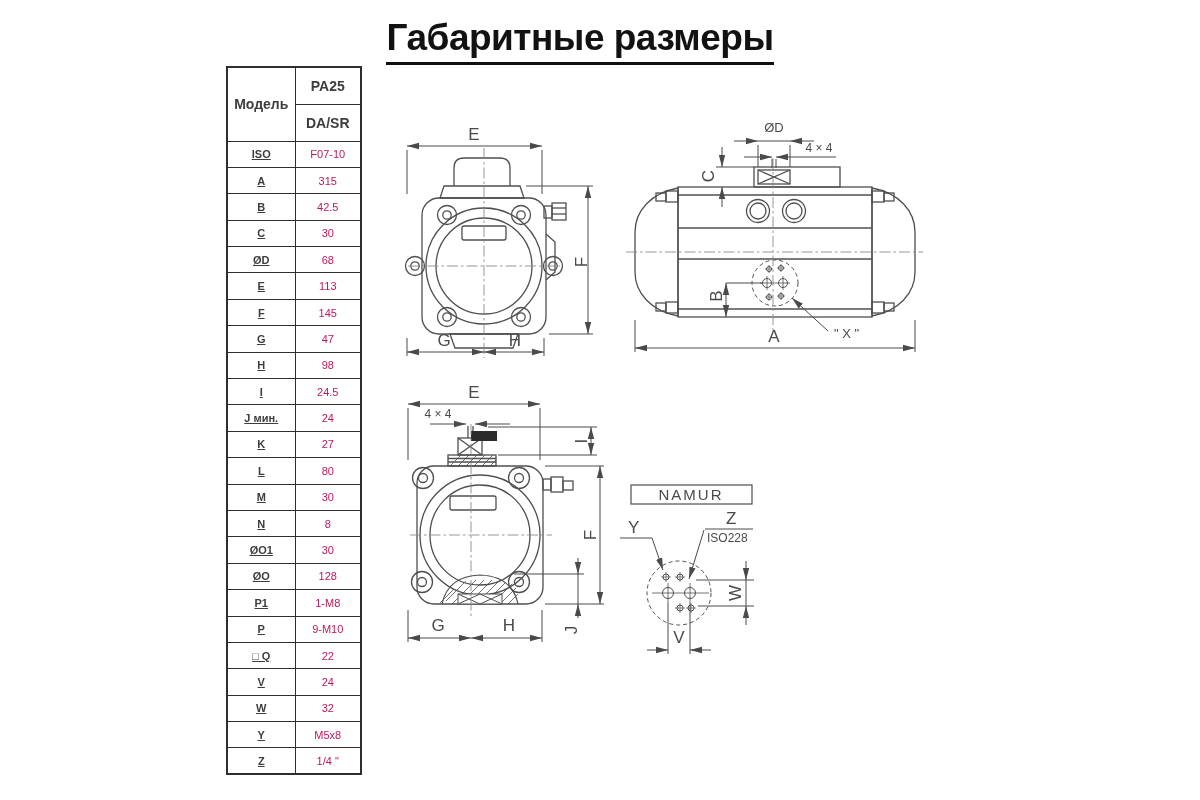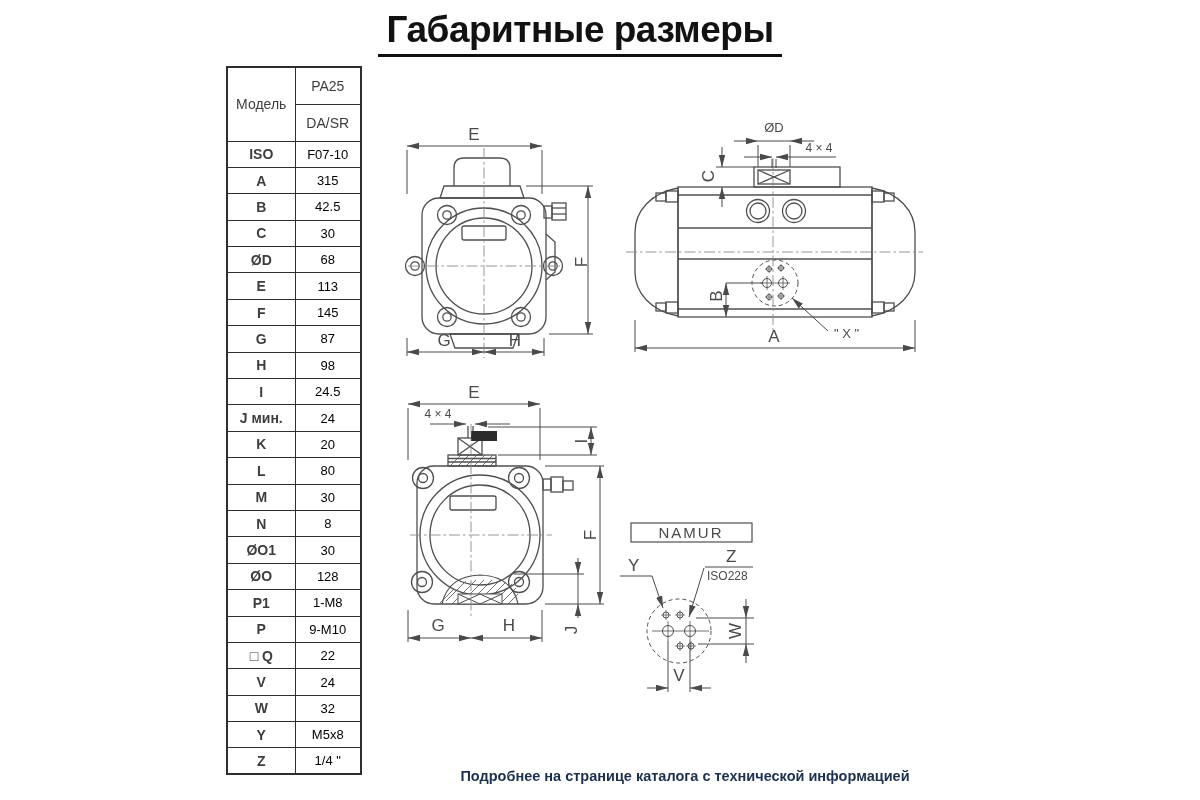--- a/index.html
+++ b/index.html
@@ -1,29 +1,29 @@
 <!DOCTYPE html>
 <html><head>
 <meta charset="utf-8">
 <style>
   html,body{margin:0;padding:0;background:#fff;}
   .stage{position:relative;width:1200px;height:800px;background:#fff;overflow:hidden;
          font-family:"Liberation Sans",sans-serif;}
   .title-wrap{position:absolute;left:370px;top:2px;width:420px;text-align:center;}
-  .title-wrap h1{margin:8px;font-size:37px;line-height:40px;font-weight:bold;color:#121212;
+  .title-wrap h1{margin:16px;font-size:37px;line-height:40px;font-weight:bold;color:#121212;
                  border-bottom:3px solid #101010;padding-bottom:4px;letter-spacing:-0.5px;}
   table.dims{position:absolute;left:226px;top:66px;border-collapse:collapse;table-layout:fixed;}
   table.dims td{border:1.5px solid #2e2e2e;text-align:center;vertical-align:middle;padding:0;}
   table.dims{border:2px solid #2e2e2e;}
   table.dims col.c1{width:68px;} table.dims col.c2{width:66px;}
   table.dims tr{height:26.4px;}
   table.dims tr.hdr{height:37px;}
-  table.dims tr.hdr td{font-weight:normal;color:#3d3d3d;font-size:14px;}
-  table.dims td.p{font-weight:bold;color:#3d3d3d;font-size:14px;}
-  table.dims td.v{color:#000000;font-size:13px;}
+  table.dims tr.hdr td{font-weight:bold;color:#3d3d3d;font-size:14px;}
+  table.dims td.p{font-weight:bold;color:#3d3d3d;font-size:11px;text-decoration:underline;}
+  table.dims td.v{color:#be185d;font-size:11px;}
   .draw{position:absolute;}
   .draw svg text{font-family:"Liberation Sans",sans-serif;fill:#4a4a4a;}
   .dl{font-size:17px;} .dm{font-size:13px;} .ds{font-size:12px;}
   .namur-t{font-size:15px;letter-spacing:2px;fill:#555;}
   .footer{position:absolute;left:380px;top:768px;width:610px;text-align:center;
           font-size:14.5px;font-weight:bold;color:#1c3150;}
 </style>
 </head>
 <body>
 
@@ -69,37 +69,37 @@
     <tr>
           <td class="p">E</td>
           <td class="v">113</td>
         </tr>
     <tr>
           <td class="p">F</td>
           <td class="v">145</td>
         </tr>
     <tr>
           <td class="p">G</td>
-          <td class="v">87</td>
+          <td class="v">47</td>
         </tr>
     <tr>
           <td class="p">H</td>
           <td class="v">98</td>
         </tr>
     <tr>
           <td class="p">I</td>
           <td class="v">24.5</td>
         </tr>
     <tr>
           <td class="p">J мин.</td>
           <td class="v">24</td>
         </tr>
     <tr>
           <td class="p">K</td>
-          <td class="v">20</td>
+          <td class="v">27</td>
         </tr>
     <tr>
           <td class="p">L</td>
           <td class="v">80</td>
         </tr>
     <tr>
           <td class="p">M</td>
           <td class="v">30</td>
         </tr>
     <tr>
@@ -390,21 +390,21 @@
           <text class="dl" x="199" y="158" text-anchor="middle">F</text>
         </g>
       <g transform="rotate(-90 180 248)">
           <text class="dl" x="180" y="253" text-anchor="middle">J</text>
         </g>
       <text class="dl" x="46" y="249" text-anchor="middle">G</text>
       <text class="dl" x="117" y="249" text-anchor="middle">H</text>
     </svg>
   </div>
 
-  <div class="draw" style="left:612px;top:514px;width:200px;height:195px">
+  <div class="draw" style="left:612px;top:476px;width:200px;height:195px">
     <svg width="200" height="195" viewBox="0 0 200 195">
       <defs>
         <marker id="arN" viewBox="0 0 12 8" refX="12" refY="4" markerWidth="12" markerHeight="8" markerUnits="userSpaceOnUse" orient="auto-start-reverse">
             <path d="M12,4 L0,0.8 L0,7.2 Z" fill="#4a4a4a"></path>
           </marker>
       </defs>
       <rect x="19" y="9" width="121" height="19" fill="none" stroke="#4f4f4f" stroke-width="1.2"></rect>
       <text class="namur-t" x="79" y="24" text-anchor="middle">NAMUR</text>
       <g stroke="#4f4f4f" stroke-width="1" fill="none">
         <circle cx="67" cy="117" r="32" stroke-dasharray="4 3"></circle>
@@ -443,15 +443,14 @@
       <text class="dl" x="16" y="57">Y</text>
       <text class="dl" x="114" y="48">Z</text>
       <text class="ds" x="95" y="66">ISO228</text>
       <g transform="rotate(-90 124 117)">
           <text class="dl" x="124" y="122" text-anchor="middle">W</text>
         </g>
       <text class="dl" x="67" y="167" text-anchor="middle">V</text>
     </svg>
   </div>
 
-  <div class="footer">Подробнее на странице каталога с технической информацией</div>
 
 </div>
 
 </body></html>

